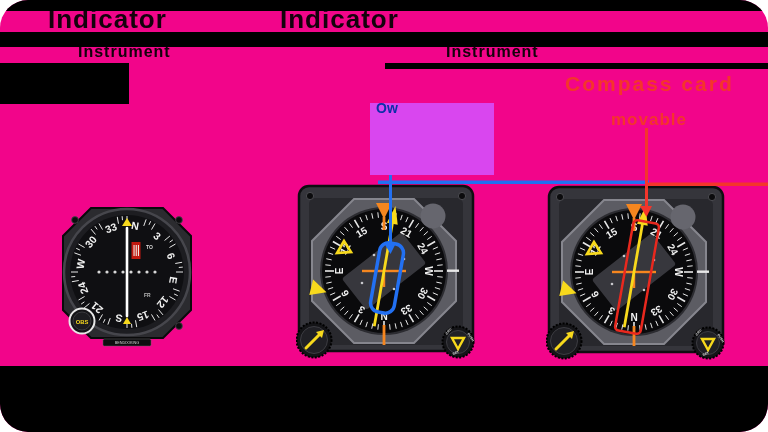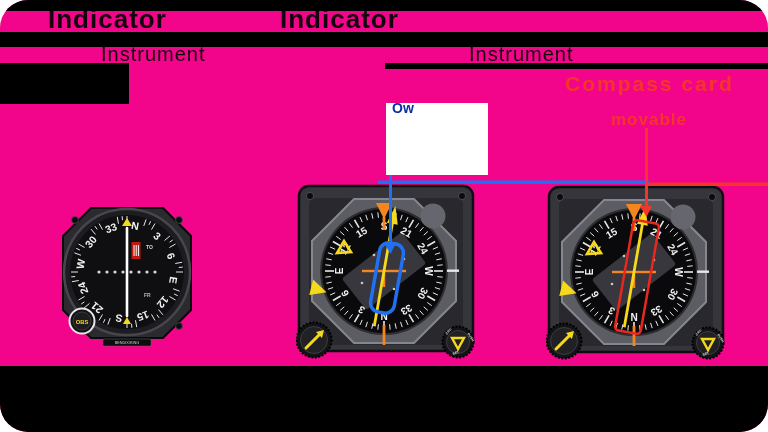--- a/index.html
+++ b/index.html
@@ -5,28 +5,28 @@
   html,body{margin:0;padding:0;}
   body{width:768px;height:432px;overflow:hidden;font-family:"Liberation Sans",sans-serif;}
   .stage{position:relative;width:768px;height:432px;background:#F2058A;overflow:hidden;border-radius:28px;}
   .bar{position:absolute;background:#000;}
   .bar-top{left:0;top:0;width:768px;height:11px;}
   .bar-2{left:0;top:32px;width:768px;height:15px;}
   .bar-3{left:385px;top:63px;width:383px;height:6px;}
   .block-left{left:0;top:63px;width:129px;height:41px;}
   .bar-bottom{left:0;top:366px;width:768px;height:66px;}
   .h-line1{position:absolute;top:6px;font-size:26px;font-weight:bold;color:#14020c;line-height:1;letter-spacing:1px;}
-  .h-line2{position:absolute;top:44px;font-size:20px;font-weight:normal;color:#14020c;line-height:1;letter-spacing:1px;margin-left:23px;}
+  .h-line2{position:absolute;top:44px;font-size:16px;font-weight:bold;color:#14020c;line-height:1;letter-spacing:1px;}
   .h1-c1{left:48px;}
   .h1-c2{left:280px;}
   .h2-c1{left:78px;}
   .h2-c2{left:446px;}
   .red-heading{position:absolute;left:565px;top:72px;font-size:21px;font-weight:bold;color:#F4352B;letter-spacing:2px;line-height:1.1;height:24px;overflow:hidden;white-space:nowrap;}
   .red-sub{position:absolute;left:611px;top:110px;font-size:17px;font-weight:bold;color:#F4352B;letter-spacing:1px;}
-  .blue-box{position:absolute;left:386px;top:103px;width:102px;height:72px;background:#ffffff;overflow:hidden;}
+  .blue-box{position:absolute;left:370px;top:103px;width:124px;height:72px;background:#d946ef;overflow:hidden;}
   .blue-frag{position:absolute;left:6px;top:-3px;font-size:14px;font-weight:bold;color:#0C2FA8;}
   .overlay{position:absolute;left:0;top:0;width:768px;height:432px;pointer-events:none;}
   .mount{position:absolute;}
   .m-vor{left:57px;top:200px;width:140px;height:150px;}
   .m-adf1{left:296px;top:183px;width:184px;height:182px;}
   .m-adf2{left:546px;top:184px;width:184px;height:182px;}
   svg text{font-family:"Liberation Sans",sans-serif;}
 </style>
 </head>
 <body>

